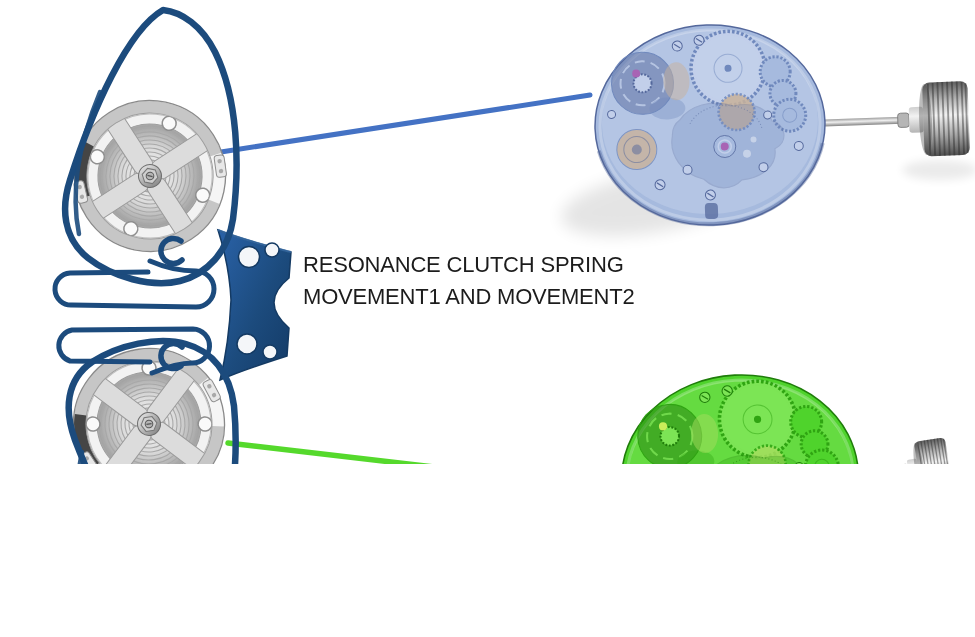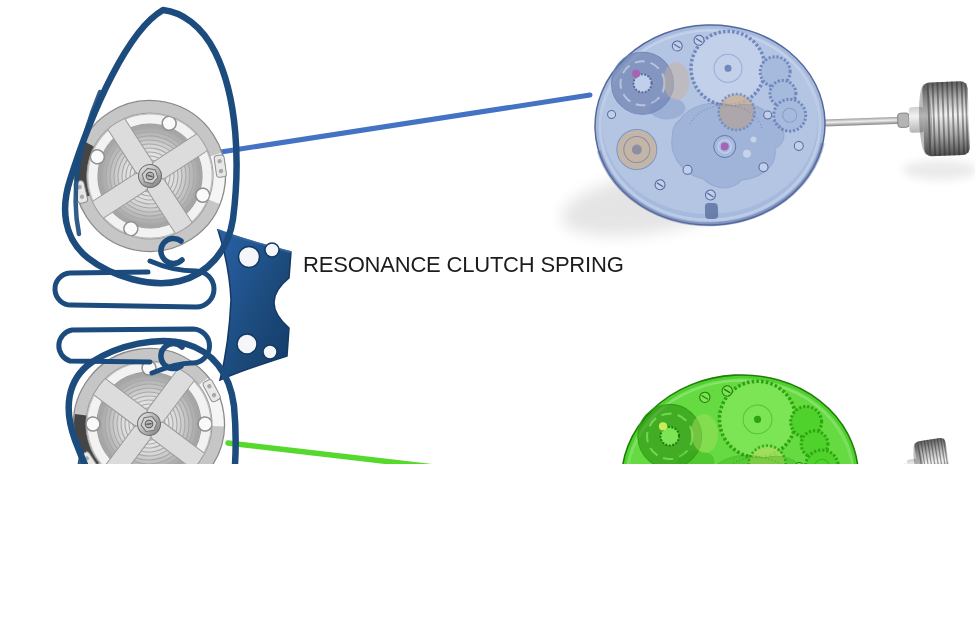--- a/index.html
+++ b/index.html
@@ -234,15 +234,16 @@
       <path d="M 152,373 C 167,367 180,363 192,363 A 17,17 0 0 0 193,329 L 72,330 A 16,16 0 0 0 70,361 L 150,362" stroke-width="5"></path>
 
       <path d="M 182,260 A 12.5,12.5 0 1 1 181,241" stroke-width="5.5"></path>
       <path d="M 182,347 A 12.5,12.5 0 1 0 181,366" stroke-width="5.5"></path>
     </g>
   </g>
 </svg>
 
 <div id="caption">
   <div>RESONANCE CLUTCH SPRING</div>
+  <div>MOVEMENT1 AND MOVEMENT2</div>
 </div>
 
 </div>
 
 </body></html>

